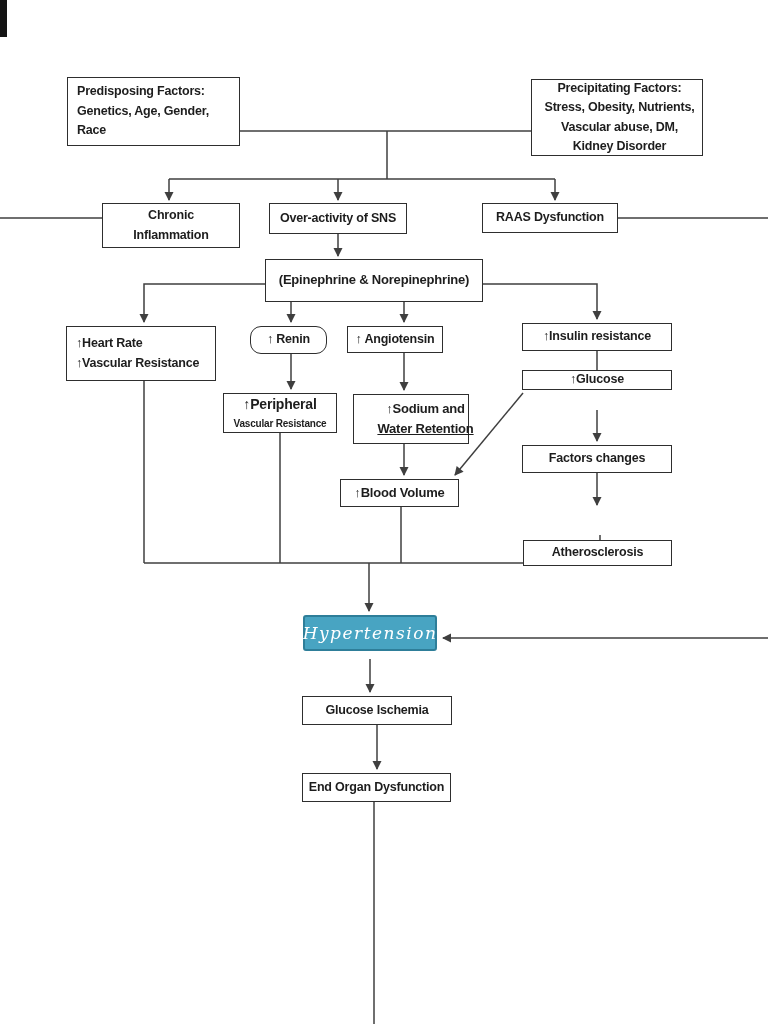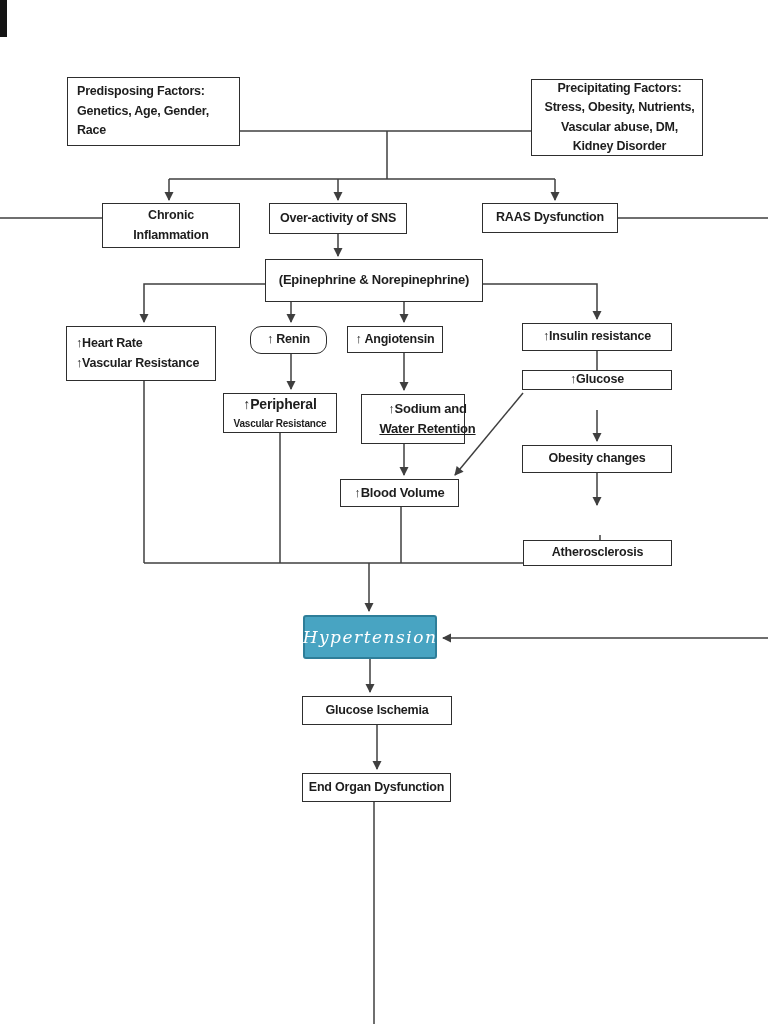--- a/index.html
+++ b/index.html
@@ -94,37 +94,37 @@
       <div class="node" style="left: 347px; top: 326px; width: 96px; height: 27px;">
         <div class="nline">↑ Angiotensin</div>
       </div>
       <div class="node" style="left: 522px; top: 323px; width: 150px; height: 28px;">
         <div class="nline">↑Insulin resistance</div>
       </div>
       <div class="node" style="left: 223px; top: 393px; width: 114px; height: 40px;">
         <div class="nline" style="font-size: 14px;">↑Peripheral</div>
         <div class="nline" style="font-size: 10px;">Vascular Resistance</div>
       </div>
-      <div class="node" style="left: 361px; top: 394px; width: 104px; height: 50px; padding-left: 29px;">
+      <div class="node" style="left: 353px; top: 394px; width: 116px; height: 50px; padding-left: 29px;">
         <div class="nline" style="font-size: 13px;">↑Sodium and</div>
         <div class="nline" style="font-size: 13px; text-decoration: underline;">Water Retention</div>
       </div>
       <div class="node" style="left: 522px; top: 370px; width: 150px; height: 20px;">
         <div class="nline">↑Glucose</div>
       </div>
       <div class="node" style="left: 522px; top: 445px; width: 150px; height: 28px;">
-        <div class="nline">Obesity changes</div>
+        <div class="nline">Factors changes</div>
       </div>
       <div class="node" style="left: 340px; top: 479px; width: 119px; height: 28px;">
         <div class="nline" style="font-size: 13px;">↑Blood Volume</div>
       </div>
       <div class="node" style="left: 523px; top: 509px; width: 149px; height: 26px; margin-top: 31px;">
         <div class="nline">Atherosclerosis</div>
       </div>
-      <div class="node accent" style="left: 303px; top: 615px; width: 134px; height: 44px;">
+      <div class="node accent" style="left: 303px; top: 615px; width: 134px; height: 36px;">
         <div class="nline">Hypertension</div>
       </div>
       <div class="node" style="left: 302px; top: 696px; width: 150px; height: 29px;">
         <div class="nline">Glucose Ischemia</div>
       </div>
       <div class="node" style="left: 302px; top: 773px; width: 149px; height: 29px;">
         <div class="nline">End Organ Dysfunction</div>
       </div>
     </div>
   <div class="corner-mark"></div>

